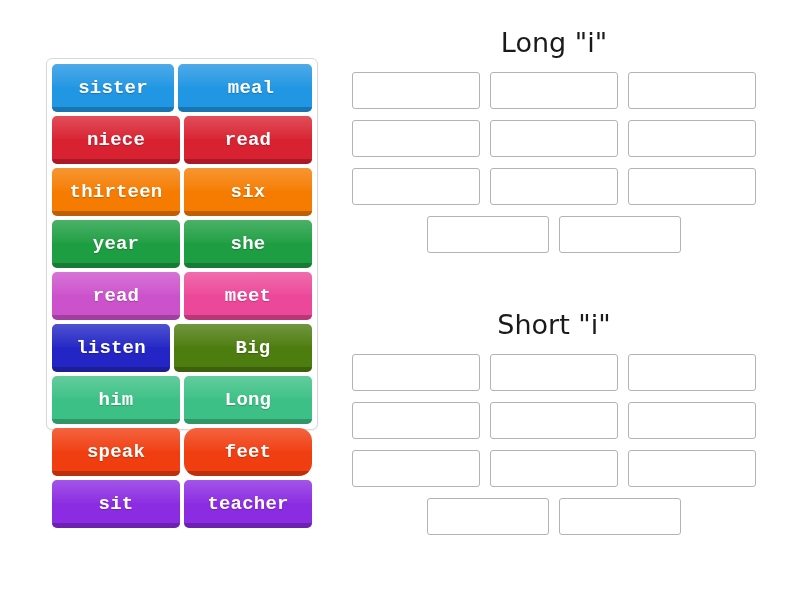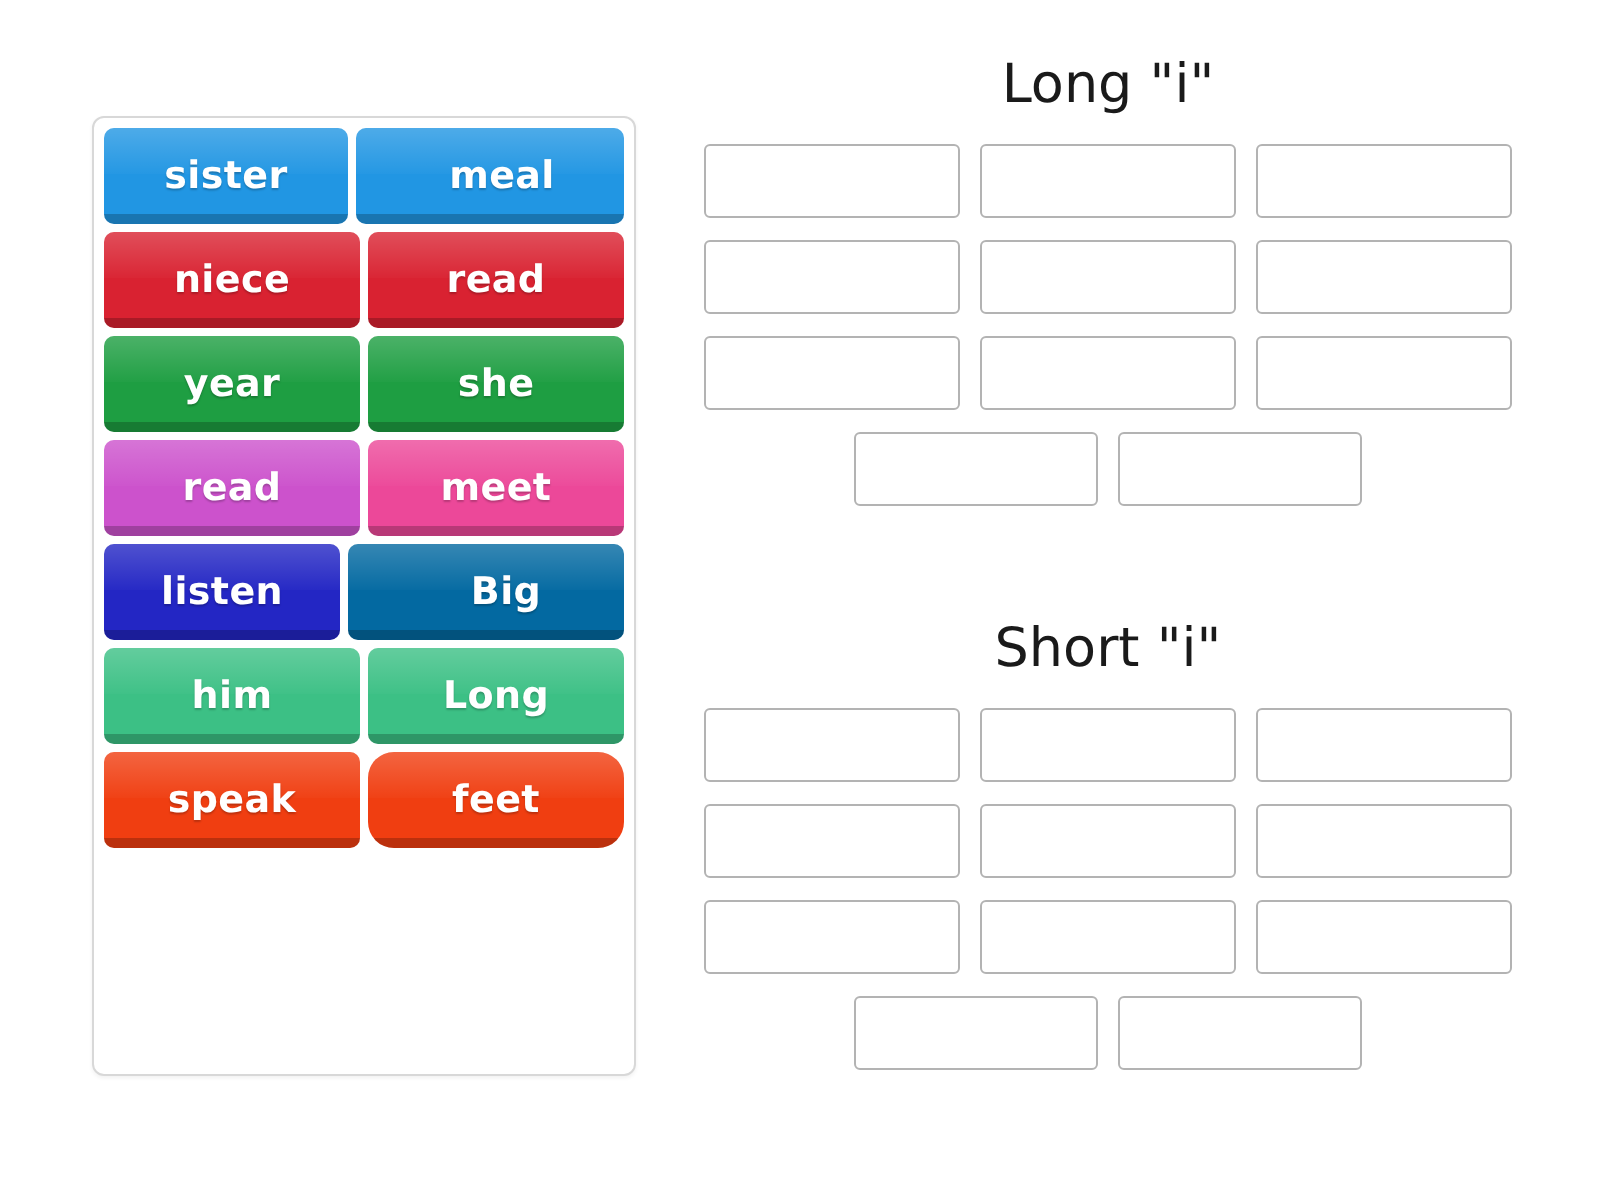--- a/index.html
+++ b/index.html
@@ -15,27 +15,28 @@
     overflow: hidden;
     position: relative;
   }
 
   
   #word-bank {
     position: absolute;
     left: 46px;
     top: 58px;
     width: 272px;
-    height: 480px;
+    height: 372px;
     box-sizing: border-box;
     background: #ffffff;
     border: 1px solid #d8d8d8;
     border-radius: 6px;
     padding: 5px 5px;
     box-shadow: 0 1px 2px rgba(0,0,0,0.06);
+    font-family: Liberation Mono, monospace;
   }
   .tile-row {
     display: flex;
     gap: 4px;
     margin-bottom: 4px;
   }
   .tile-row:last-child { margin-bottom: 0; }
 
   .tile {
     flex: 1 1 0;
@@ -125,57 +126,73 @@
     </div>
     <div class="tile-row">
       <div class="tile" style="background: rgb(217, 34, 49);">
         <span>niece</span>
       </div>
       <div class="tile" style="background: rgb(217, 34, 49);">
         <span>read</span>
       </div>
     </div>
     <div class="tile-row">
+      <div class="tile" style="background: rgb(245, 124, 0);">
+        <span>thirteen</span>
+      </div>
+      <div class="tile" style="background: rgb(245, 124, 0);">
+        <span>six</span>
+      </div>
+    </div>
+    <div class="tile-row">
       <div class="tile" style="background: rgb(30, 158, 66);">
         <span>year</span>
       </div>
       <div class="tile" style="background: rgb(30, 158, 66);">
         <span>she</span>
       </div>
     </div>
     <div class="tile-row">
       <div class="tile" style="background: rgb(204, 82, 204);">
         <span>read</span>
       </div>
       <div class="tile" style="background: #ec4899;">
         <span>meet</span>
       </div>
     </div>
     <div class="tile-row">
       <div class="tile" style="background: rgb(35, 38, 196); text-align: center;">
         <span>listen</span>
       </div>
-      <div class="tile" style="background: #0369a1; padding-left: 20px;">
+      <div class="tile" style="background: #4d7c0f; padding-left: 20px;">
         <span>Big</span>
       </div>
     </div>
     <div class="tile-row">
       <div class="tile" style="background: rgb(60, 192, 133);">
         <span>him</span>
       </div>
       <div class="tile" style="background: rgb(60, 192, 133);">
         <span>Long</span>
       </div>
     </div>
     <div class="tile-row">
       <div class="tile" style="background: rgb(240, 62, 17);">
         <span>speak</span>
       </div>
       <div class="tile" style="background: rgb(240, 62, 17); border-radius: 13px;">
         <span>feet</span>
+      </div>
+    </div>
+    <div class="tile-row">
+      <div class="tile" style="background: rgb(139, 43, 226);">
+        <span>sit</span>
+      </div>
+      <div class="tile" style="background: rgb(139, 43, 226);">
+        <span>teacher</span>
       </div>
     </div>
   </div>
 
 <div class="group" id="group-long">
   <div class="group-title">Long "i"</div>
   <div class="slots">
       <div class="slot-row">
         <div class="slot"></div>
         <div class="slot"></div>

